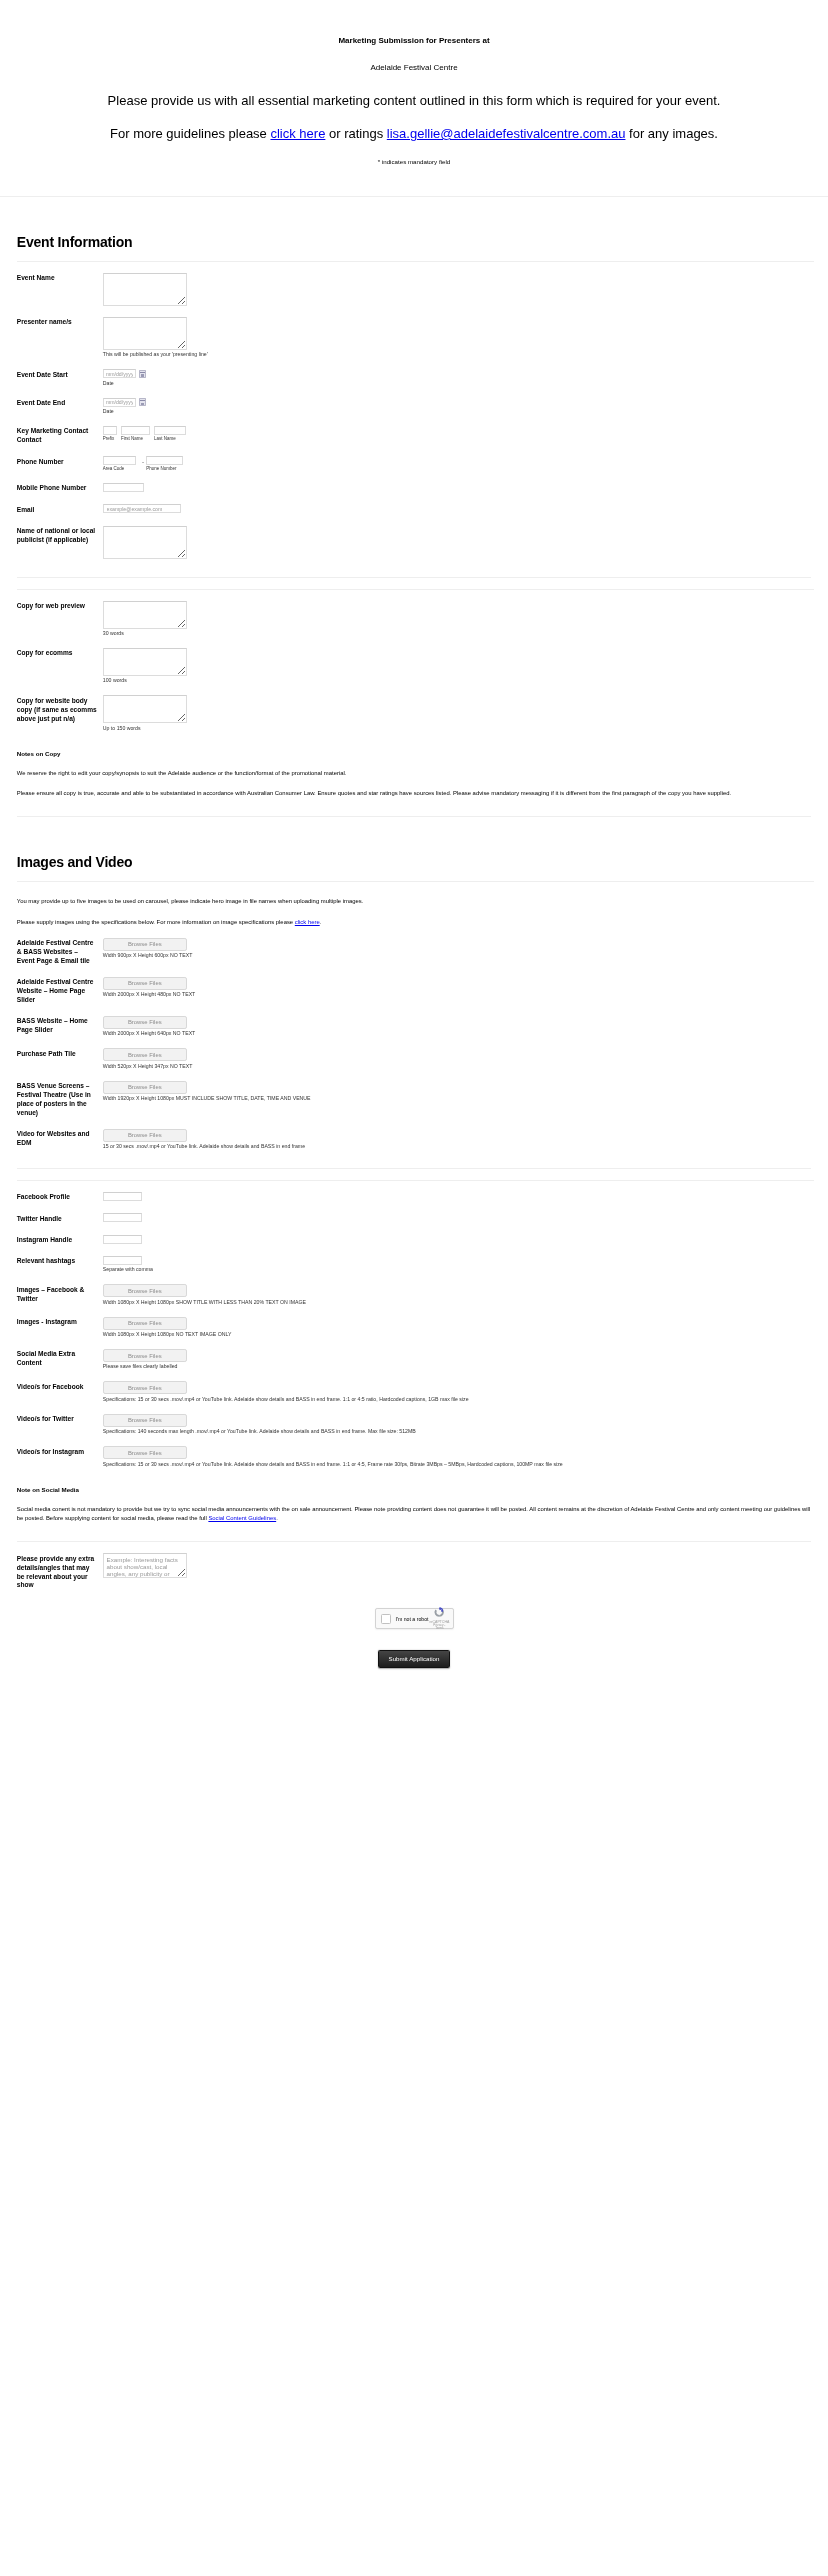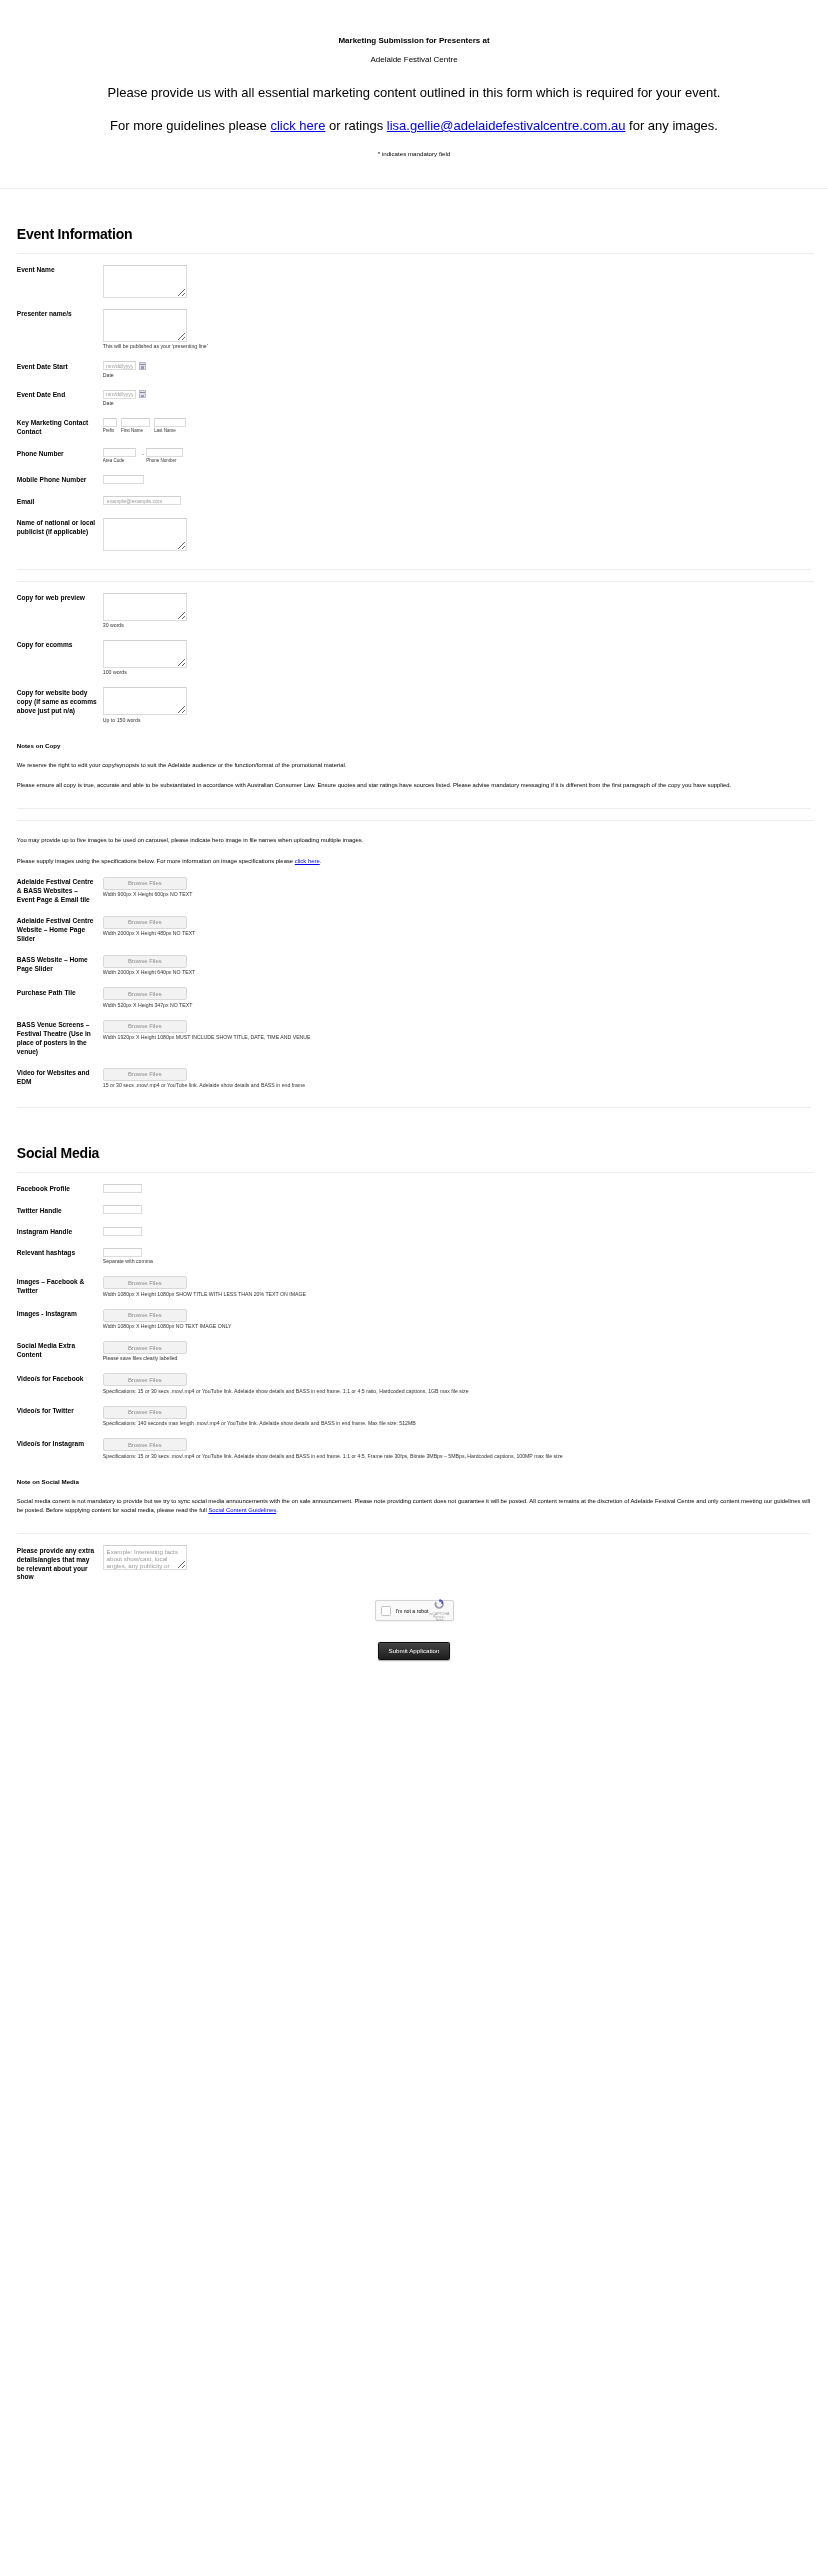--- a/index.html
+++ b/index.html
@@ -10,21 +10,21 @@
     font-family: "Liberation Sans", sans-serif;
     color: #000000;
   }
   body { width: 828px; }
 
   .page { width: 828px; margin: 0 auto; }
 
   
   .intro { padding: 36px 41px 14px 41px; text-align: center; }
   .intro h1 {
-    font-size: 8px; font-weight: bold; margin: 0 0 9px 0; line-height: 1.3;
+    font-size: 8px; font-weight: bold; margin: 0 0 17px 0; line-height: 1.3;
   }
   .intro h2 {
     font-size: 8px; font-weight: normal; margin: 0 0 18px 0; line-height: 1.3;
   }
   .intro p {
     font-size: 13px; font-weight: normal; margin: 0 0 15px 0; line-height: 1.4;
   }
   .intro p.mandatory { font-size: 6.2px; margin-bottom: 0; }
   .intro a { color: #0000ee; text-decoration: underline; }
 
@@ -311,20 +311,21 @@
     <div class="notes">
       <div class="notes-title">Notes on Copy</div>
       <p>We reserve the right to edit your copy/synopsis to suit the Adelaide audience or the function/format of the promotional material.</p>
       <p>Please ensure all copy is true, accurate and able to be substantiated in accordance with Australian Consumer Law. Ensure quotes and star ratings have sources listed. Please advise mandatory messaging if it is different from the first paragraph of the copy you have supplied.</p>
     </div>
 
     <hr class="footer-rule">
   </div>
 
   <div class="section">
+    <div class="section-title">Images and Video</div>
     <hr class="section-rule">
 
     <div class="intro-text">
       <p>You may provide up to five images to be used on carousel, please indicate hero image in file names when uploading multiple images.</p>
       <p>
         <span>Please supply images using the specifications below. For more information on image specifications please </span><a href="#">click here</a><span>.</span>
       </p>
     </div>
 
     <div class="field">
@@ -372,21 +373,20 @@
       <div class="field-body">
         <button class="browse-btn">Browse Files</button>
         <div class="sub-label">15 or 30 secs .mov/.mp4 or YouTube link. Adelaide show details and BASS in end frame</div>
       </div>
     </div>
 
     <hr class="footer-rule">
   </div>
 
   <div class="section">
-    <div class="section-title">Social Media</div>
     <hr class="section-rule">
 
     <div class="field">
       <div class="field-label">Facebook Profile</div>
       <div class="field-body">
         <input class="ti social" type="text" style="">
       </div>
     </div>
 
     <div class="field">

